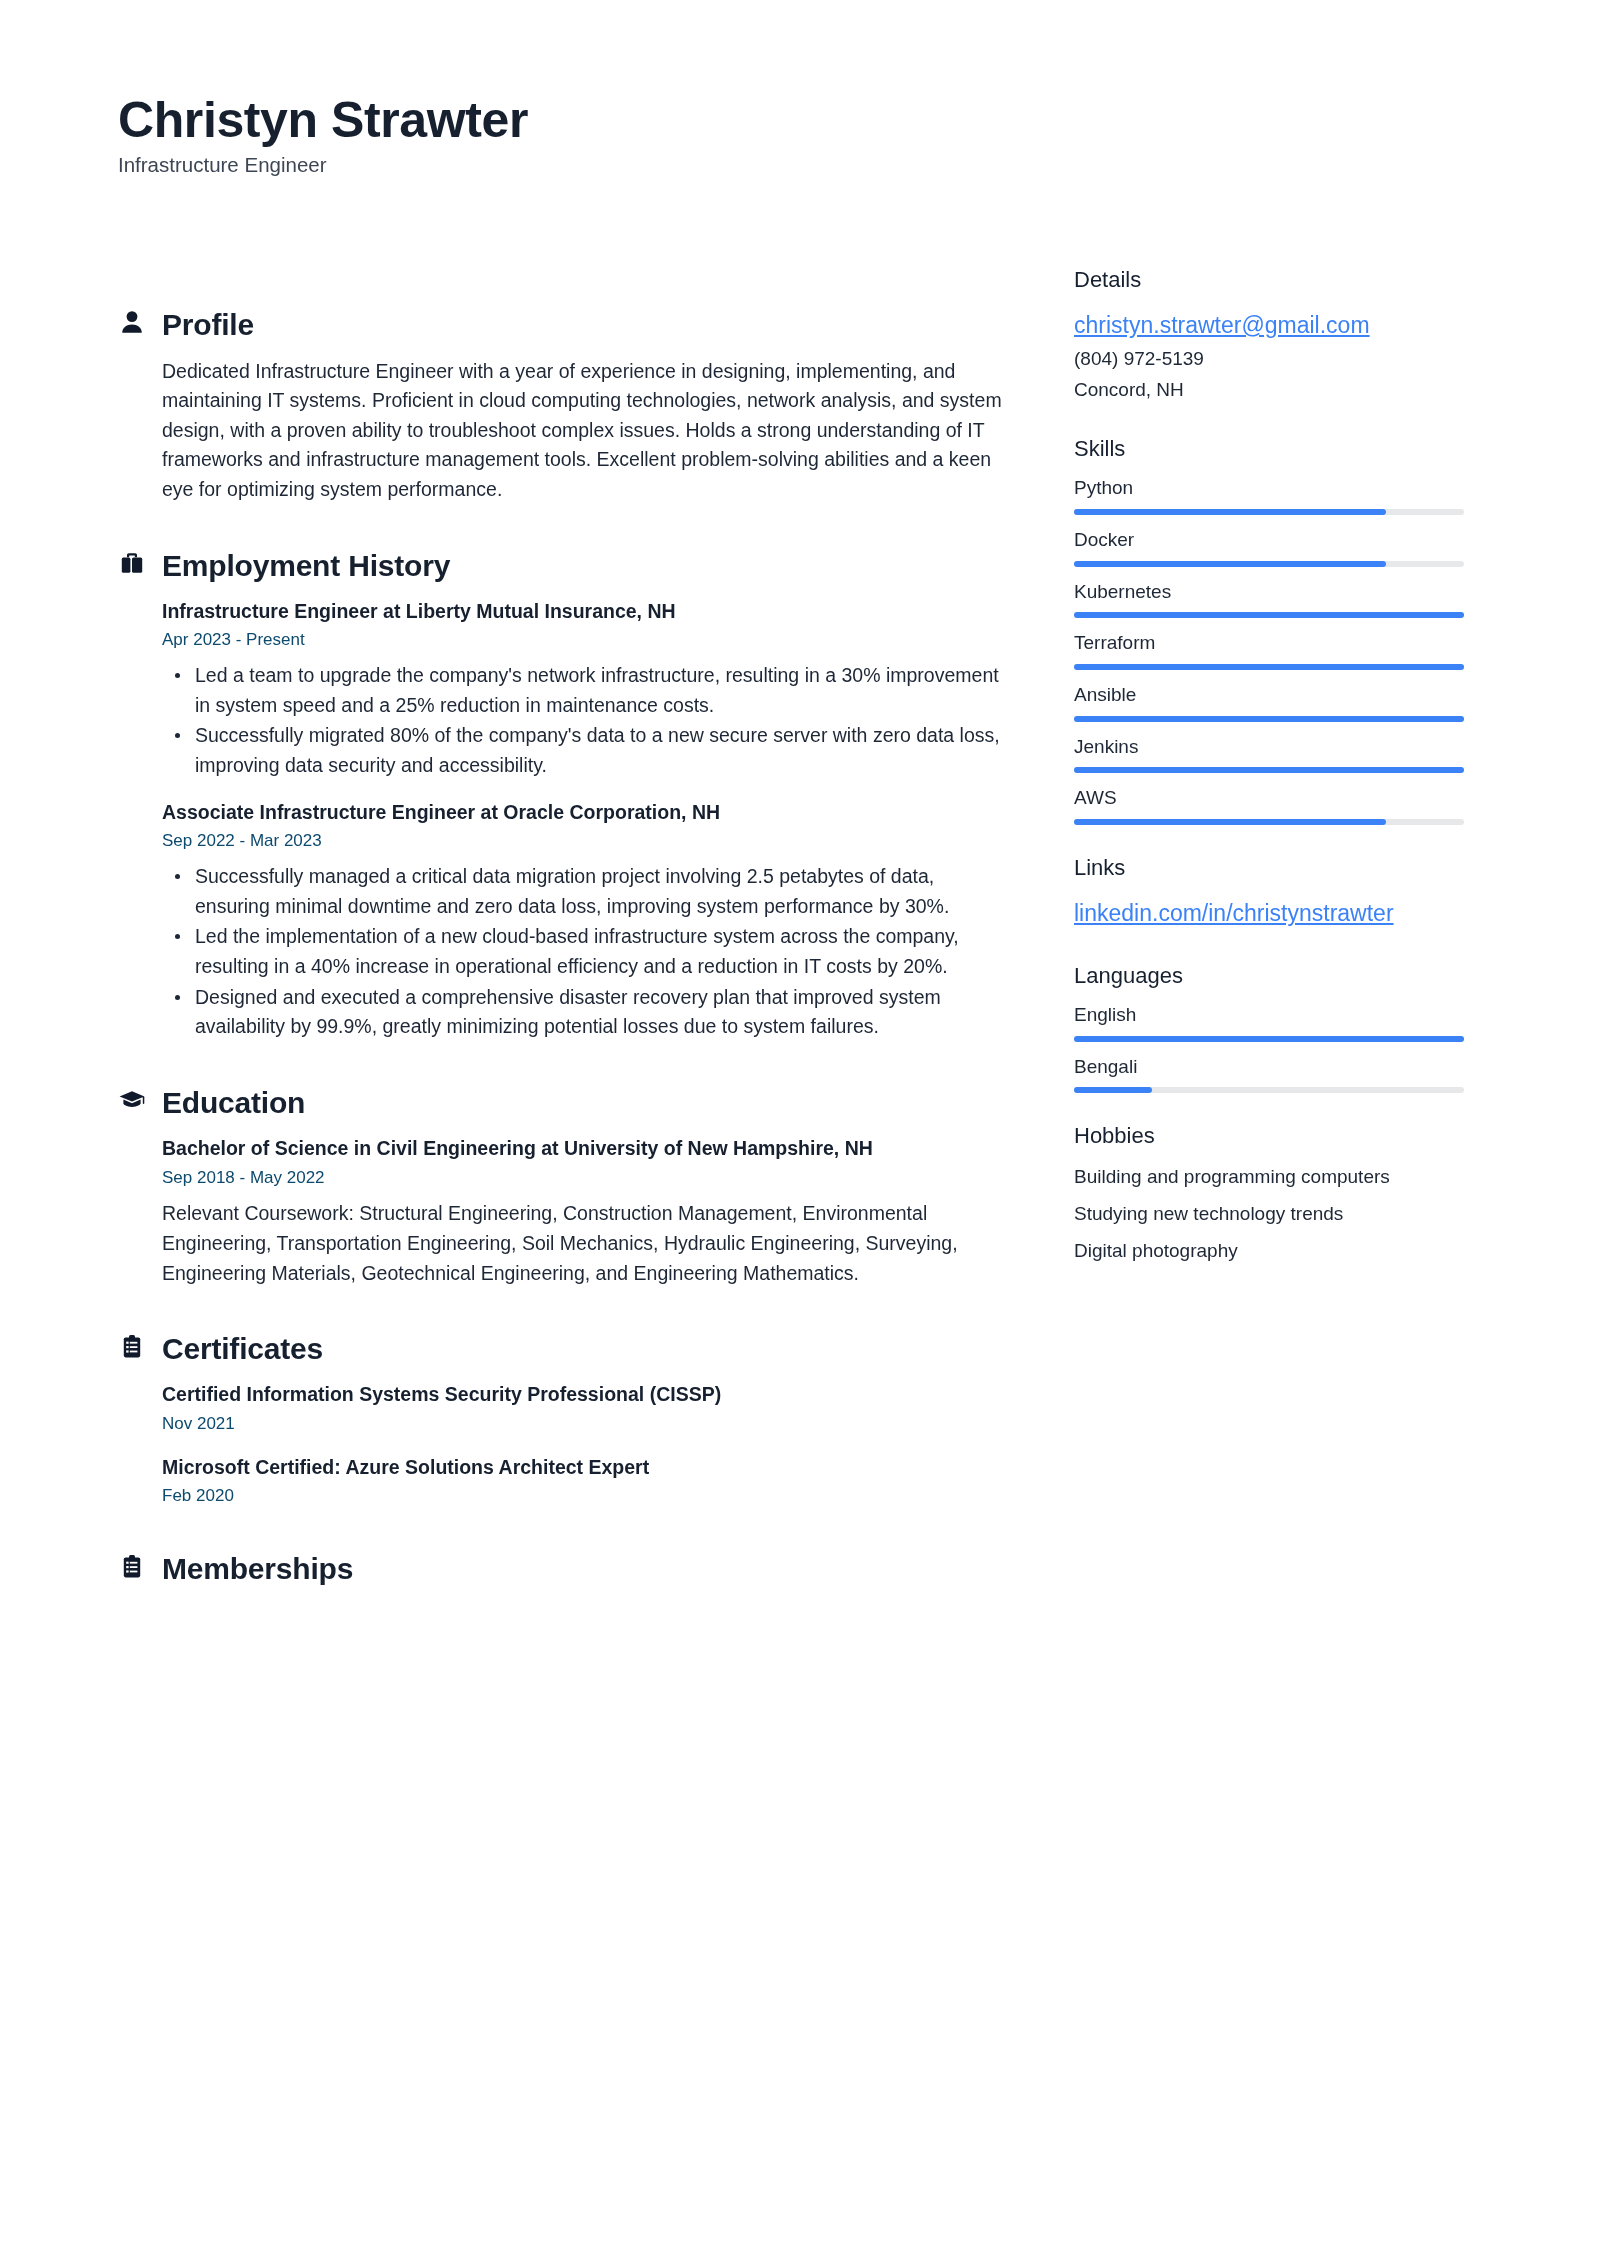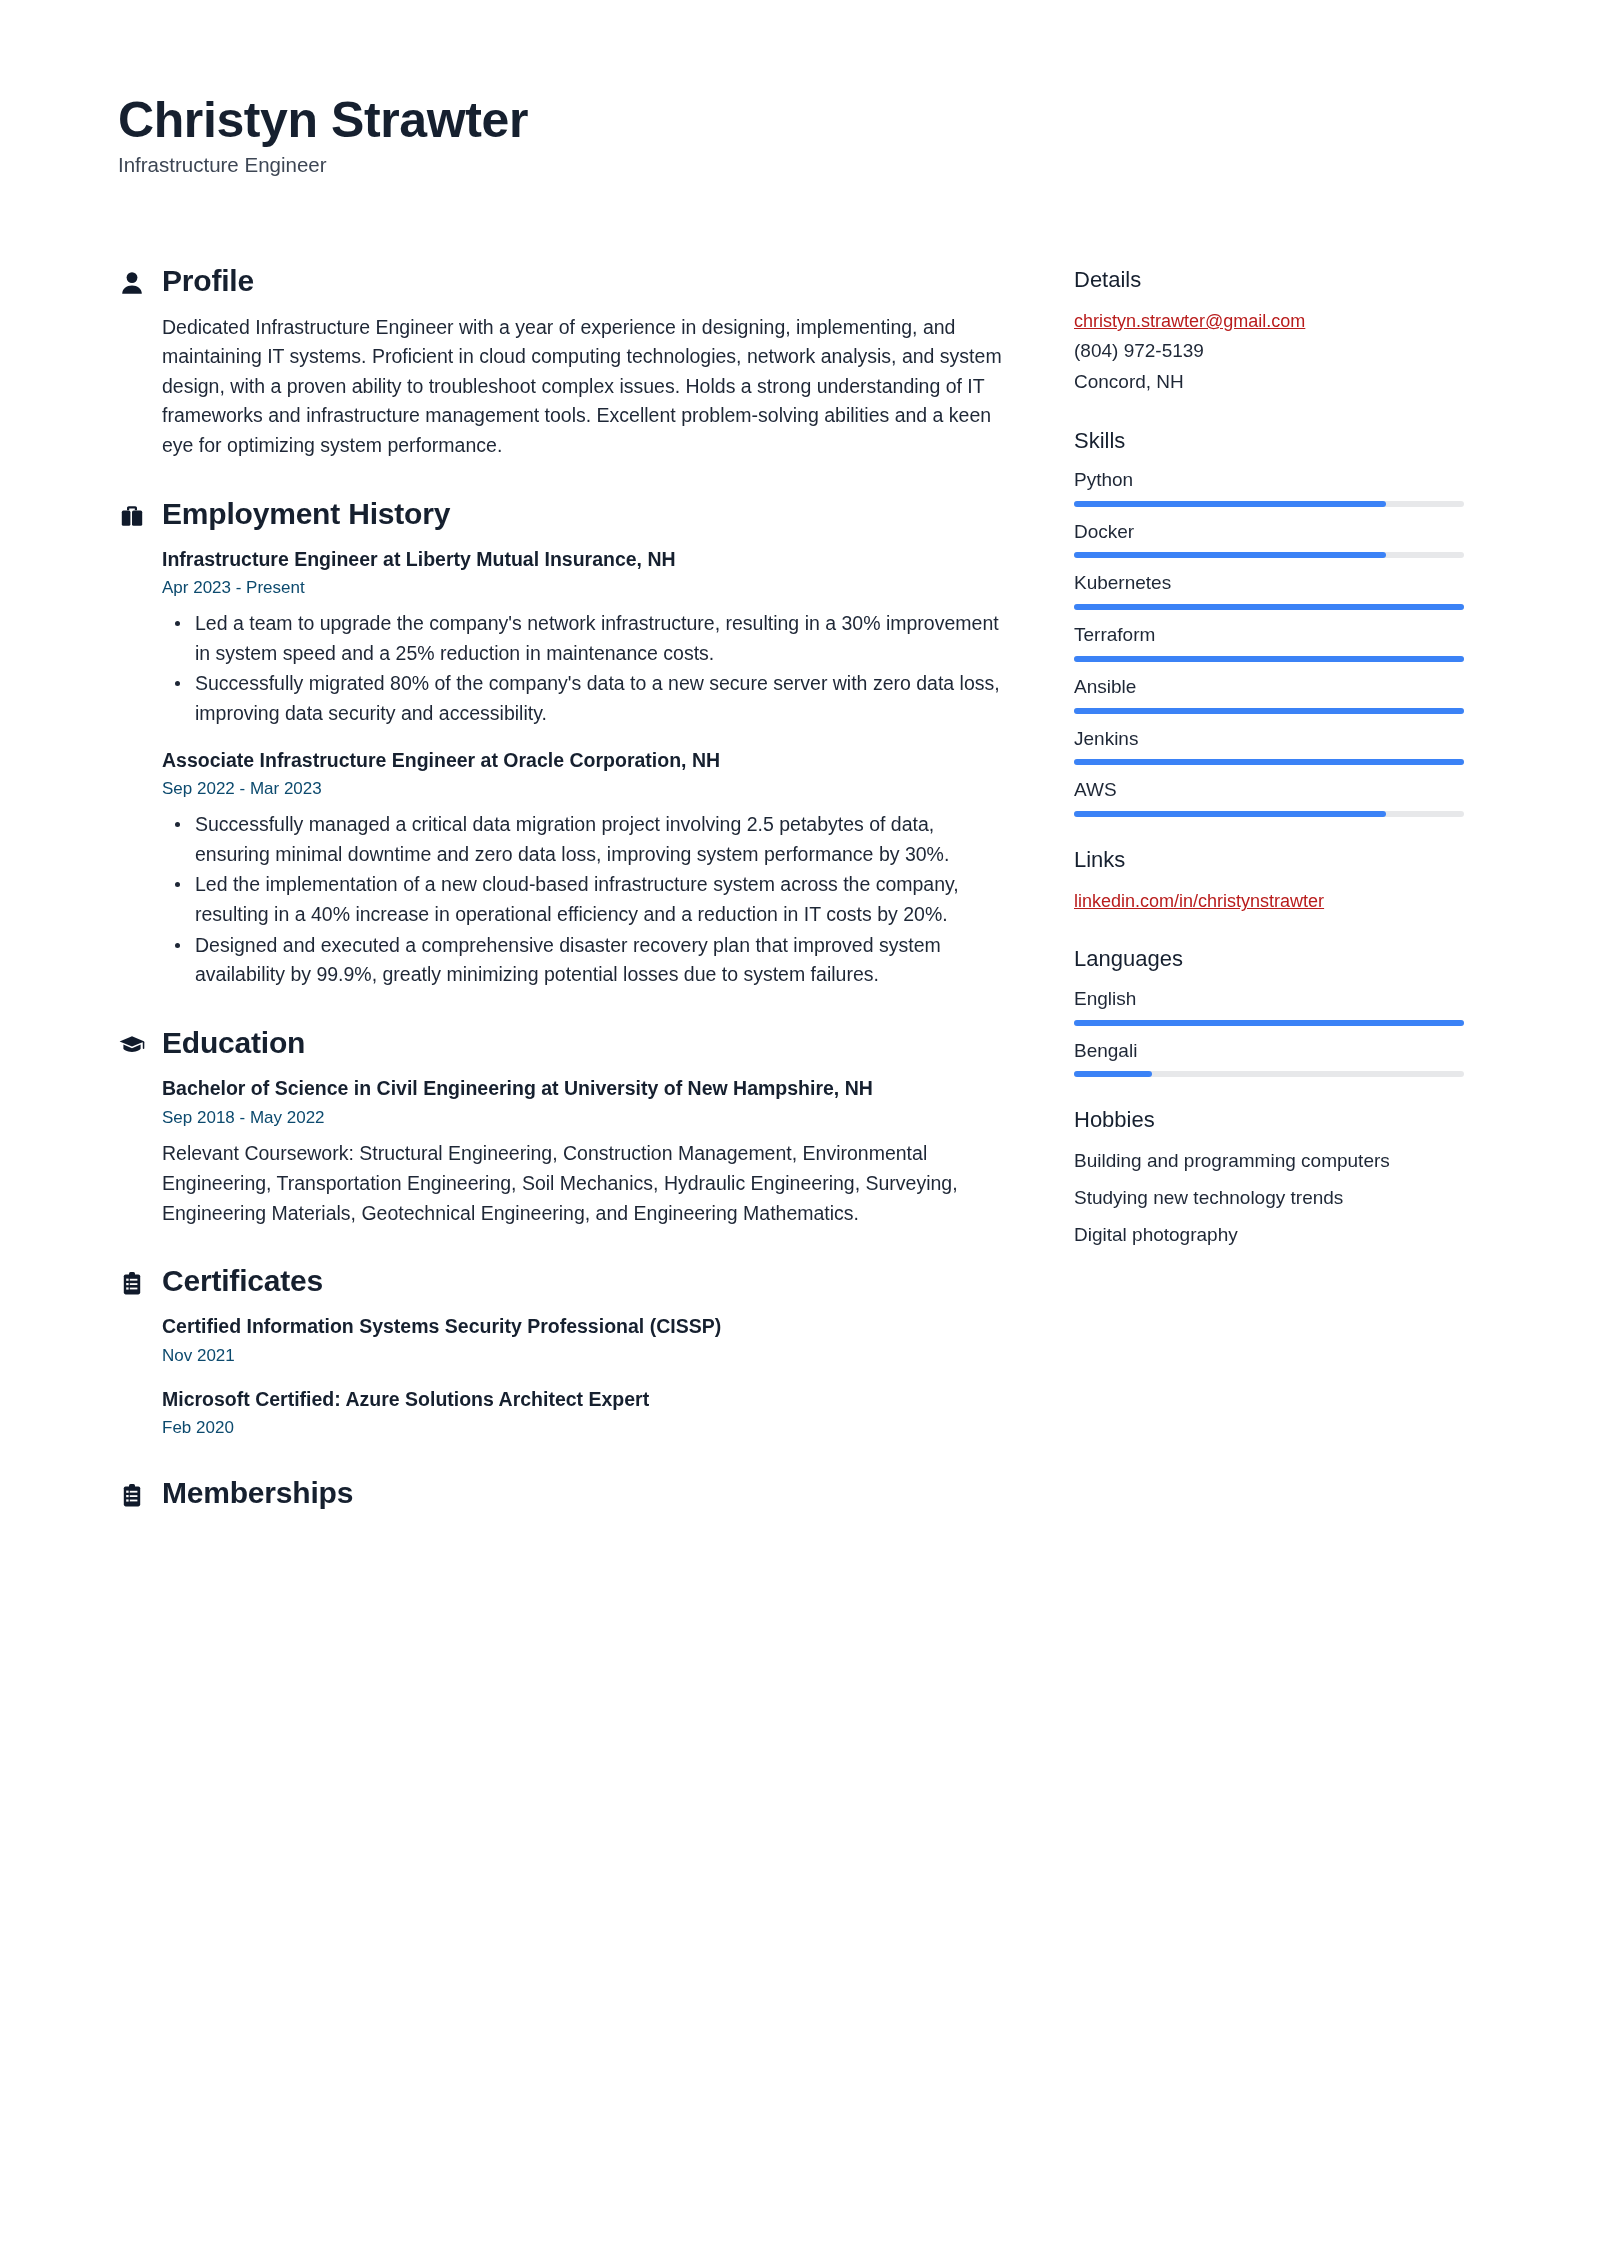--- a/index.html
+++ b/index.html
@@ -42,23 +42,24 @@
     align-items: flex-start;
     gap: 66px;
   }
   .col-main { width: 890px; flex: none; }
   .col-side { width: 390px; flex: none; padding-top: 3px; }
 
   
   .section { margin-bottom: 36px; }
   .section-head {
     display: flex;
-    align-items: flex-end;
+    align-items: flex-start;
     gap: 16px;
     margin-bottom: 16px;
+    margin-top: 44px;
   }
   .section-icon {
     width: 28px;
     height: 28px;
     display: flex;
     align-items: center;
     justify-content: center;
     color: #101a2b;
     flex: none;
   }
@@ -132,23 +133,23 @@
     color: #16202f;
     margin-bottom: 14px;
     line-height: 1.2;
   }
   .side-text {
     font-size: 19px;
     line-height: 1.62;
     color: #1e2736;
   }
   .side-link {
-    font-size: 18px;
+    font-size: 23px;
     line-height: 1.62;
-    color: #b91c1c;
+    color: #3b82f6;
     display: block;
     word-break: break-word;
   }
   .hobby-item {
     font-size: 19px;
     line-height: 1.38;
     color: #1e2736;
     margin-bottom: 11px;
   }
 

